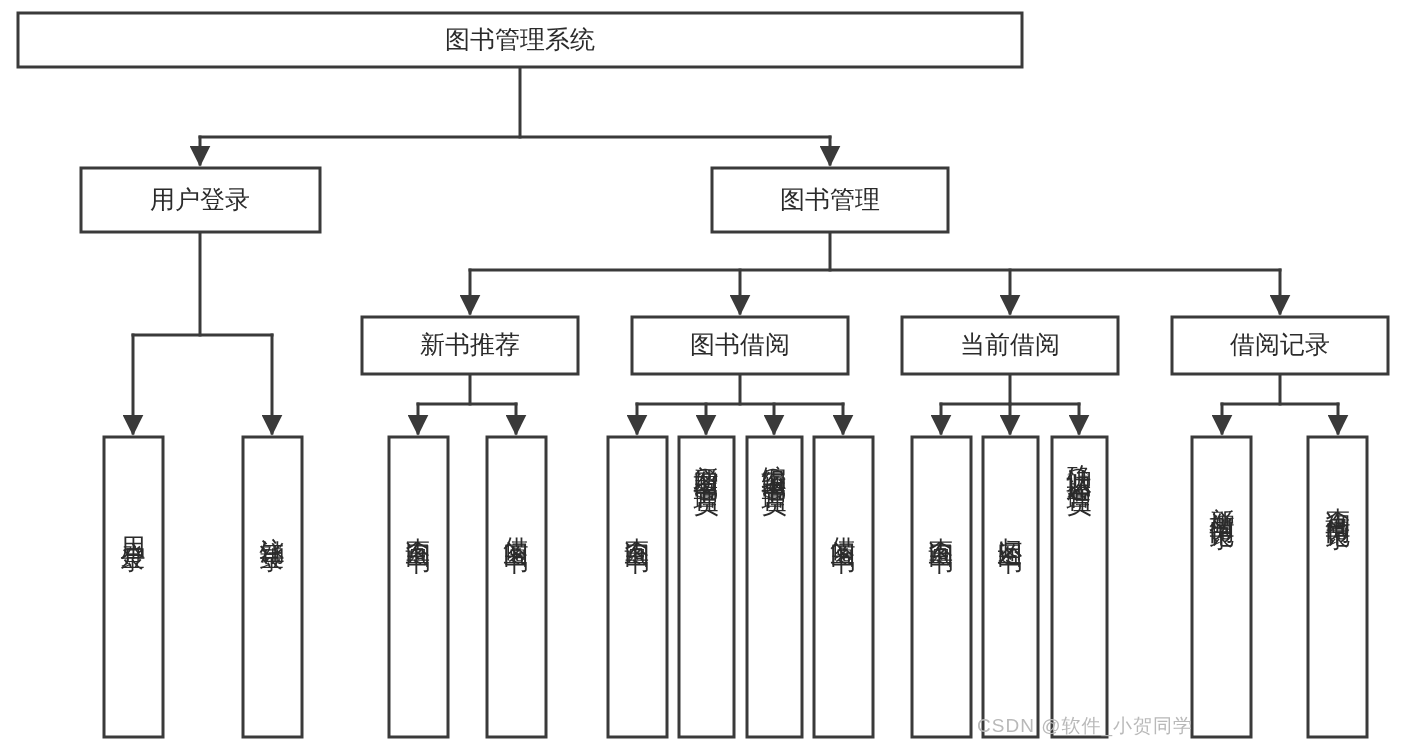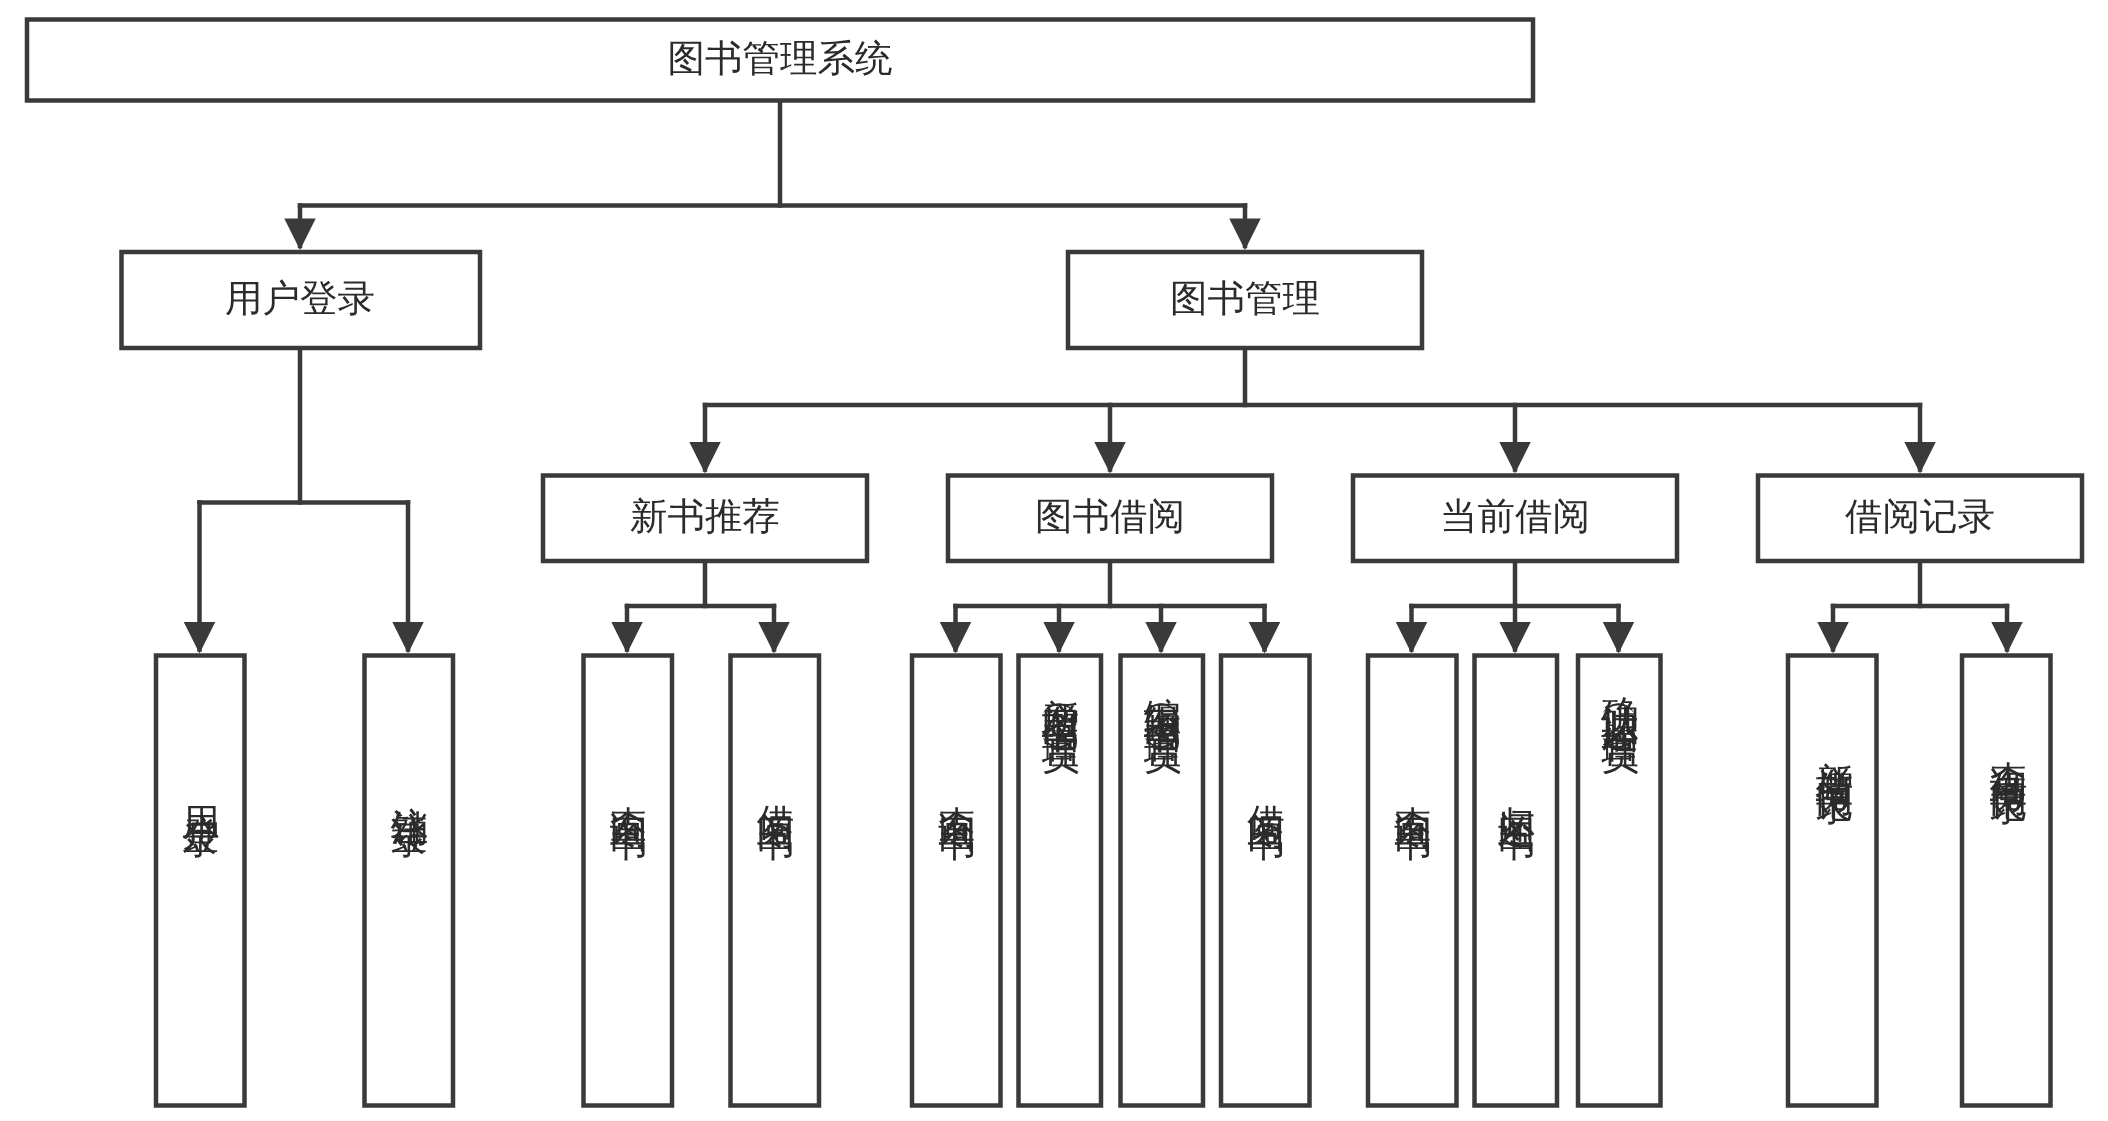--- a/index.html
+++ b/index.html
@@ -144,13 +144,14 @@
   <div class="leaf-label" style="left:637px;top:517px;">查询图书</div>
   <div class="leaf-label" style="left:706px;top:445px;">新增图书（管理员）</div>
   <div class="leaf-label" style="left:774px;top:445px;">编辑图书（管理员）</div>
   <div class="leaf-label" style="left:843px;top:517px;">借阅图书</div>
   <div class="leaf-label" style="left:941px;top:517px;">查询图书</div>
   <div class="leaf-label" style="left:1010px;top:517px;">归还图书</div>
   <div class="leaf-label" style="left:1079px;top:445px;">确认归还（管理员）</div>
   <div class="leaf-label" style="left:1222px;top:487px;">新增借阅记录</div>
   <div class="leaf-label" style="left:1338px;top:487px;">查询借阅记录</div>
 
+  <div id="watermark">CSDN @软件_小贺同学</div>
 </div>
 
 </body></html>

